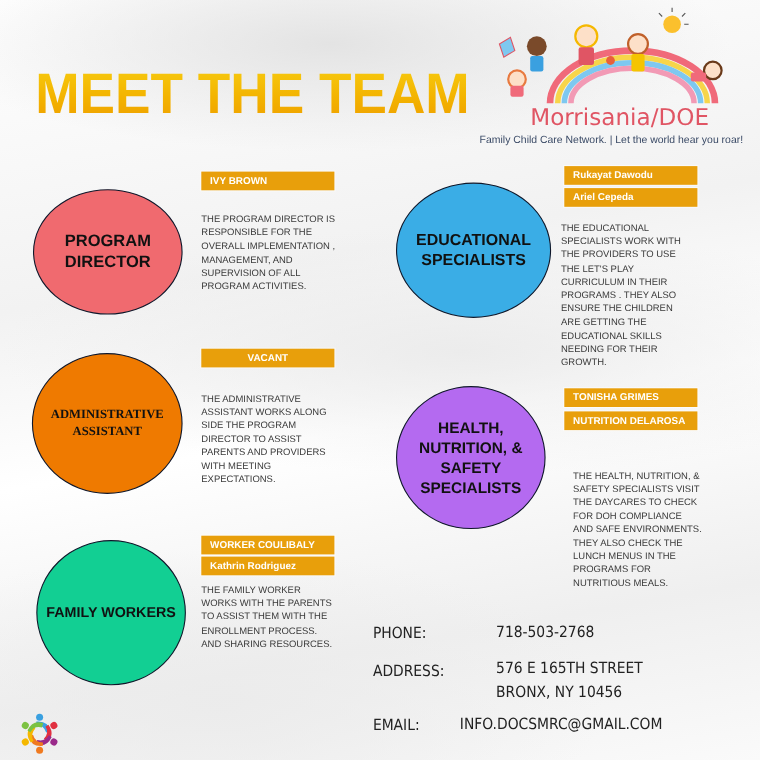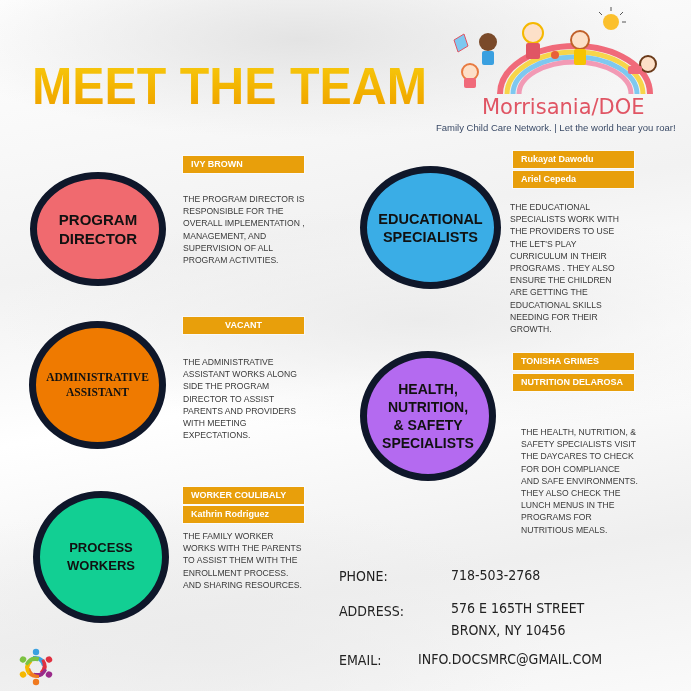--- a/index.html
+++ b/index.html
@@ -40,21 +40,21 @@
     }
     .brand-tagline {
       left: 436px; top: 122px;
       font-size: 9.5px; color: #3a4a66; white-space: nowrap;
     }
     .kids-art { left: 440px; top: 2px; width: 251px; height: 92px; }
 
     
     .circle {
       border-radius: 50%;
-      border: 7px solid #0f172a;
+      border: 1px solid #0f172a;
       display: flex; align-items: center; justify-content: center;
       text-align: center;
       font-weight: bold; color: #111;
       font-size: 14.5px; line-height: 18px;
       padding: 6px;
     }
 
     
     .tag {
       width: 121px; height: 17px;
@@ -141,21 +141,21 @@
 <div class="abs desc" style="left:183px; top:356px; width:125px;">THE ADMINISTRATIVE ASSISTANT WORKS ALONG SIDE THE PROGRAM DIRECTOR TO ASSIST PARENTS AND PROVIDERS WITH MEETING EXPECTATIONS.</div>
 
 <div class="abs circle" style="left:360px; top:351px; width:136px; height:130px; background:#b46af0;">
   <span style="font-size:14px; line-height:18px; padding:0 8px;">HEALTH, NUTRITION, &amp; SAFETY SPECIALISTS</span>
 </div>
 <div class="abs tag" style="left:513px; top:353px;">TONISHA GRIMES</div>
 <div class="abs tag" style="left:513px; top:374px;">NUTRITION DELAROSA</div>
 <div class="abs desc" style="left:521px; top:426px; width:118px;">THE HEALTH, NUTRITION, &amp; SAFETY SPECIALISTS VISIT THE DAYCARES TO CHECK FOR DOH COMPLIANCE AND SAFE ENVIRONMENTS. THEY ALSO CHECK THE LUNCH MENUS IN THE PROGRAMS FOR NUTRITIOUS MEALS.</div>
 
 <div class="abs circle" style="left:33px; top:491px; width:136px; height:132px; background:#12cf93;">
-  <span style="font-size:13px;">PROCESS WORKERS</span>
+  <span style="font-size:13px;">FAMILY WORKERS</span>
 </div>
 <div class="abs tag" style="left:183px; top:487px;">WORKER COULIBALY</div>
 <div class="abs tag" style="left:183px; top:506px;">Kathrin Rodriguez</div>
 <div class="abs desc" style="left:183px; top:530px; width:125px;">THE FAMILY WORKER WORKS WITH THE PARENTS TO ASSIST THEM WITH THE ENROLLMENT PROCESS. AND SHARING RESOURCES.</div>
 
 <div class="abs contact-label" style="left:339px; top:568px;">PHONE:</div>
 <div class="abs contact-value" style="left:451px; top:567px;">718-503-2768</div>
 
 <div class="abs contact-label" style="left:339px; top:603px;">ADDRESS:</div>
 <div class="abs contact-value" style="left:451px; top:600px;">576 E 165TH STREET</div>

